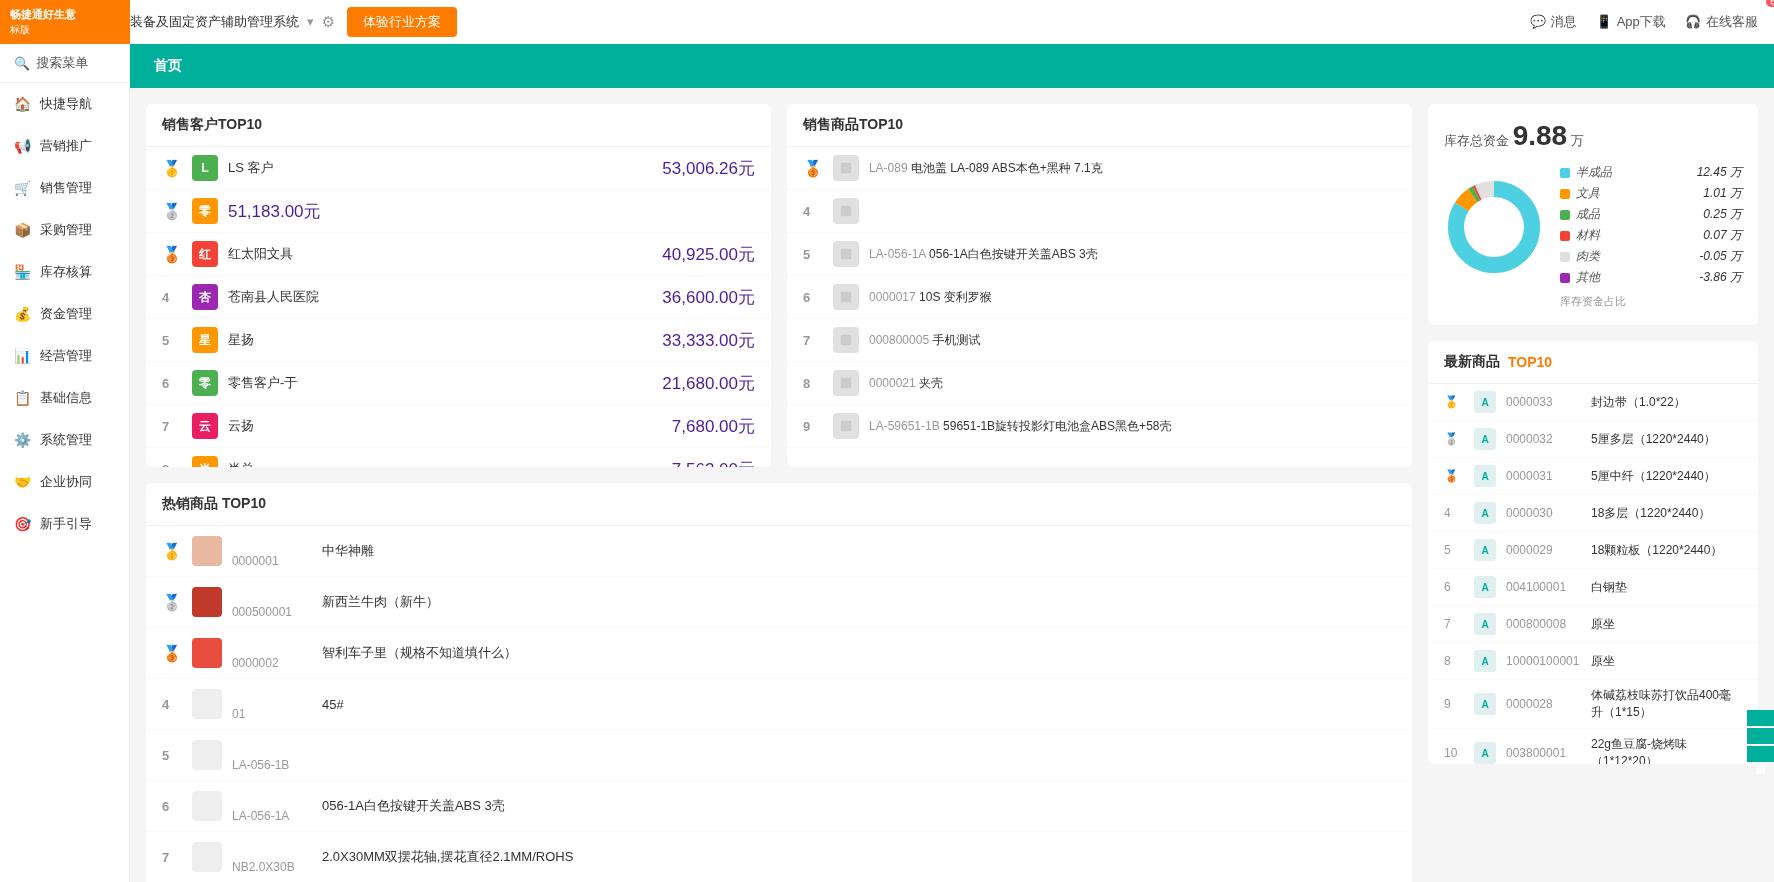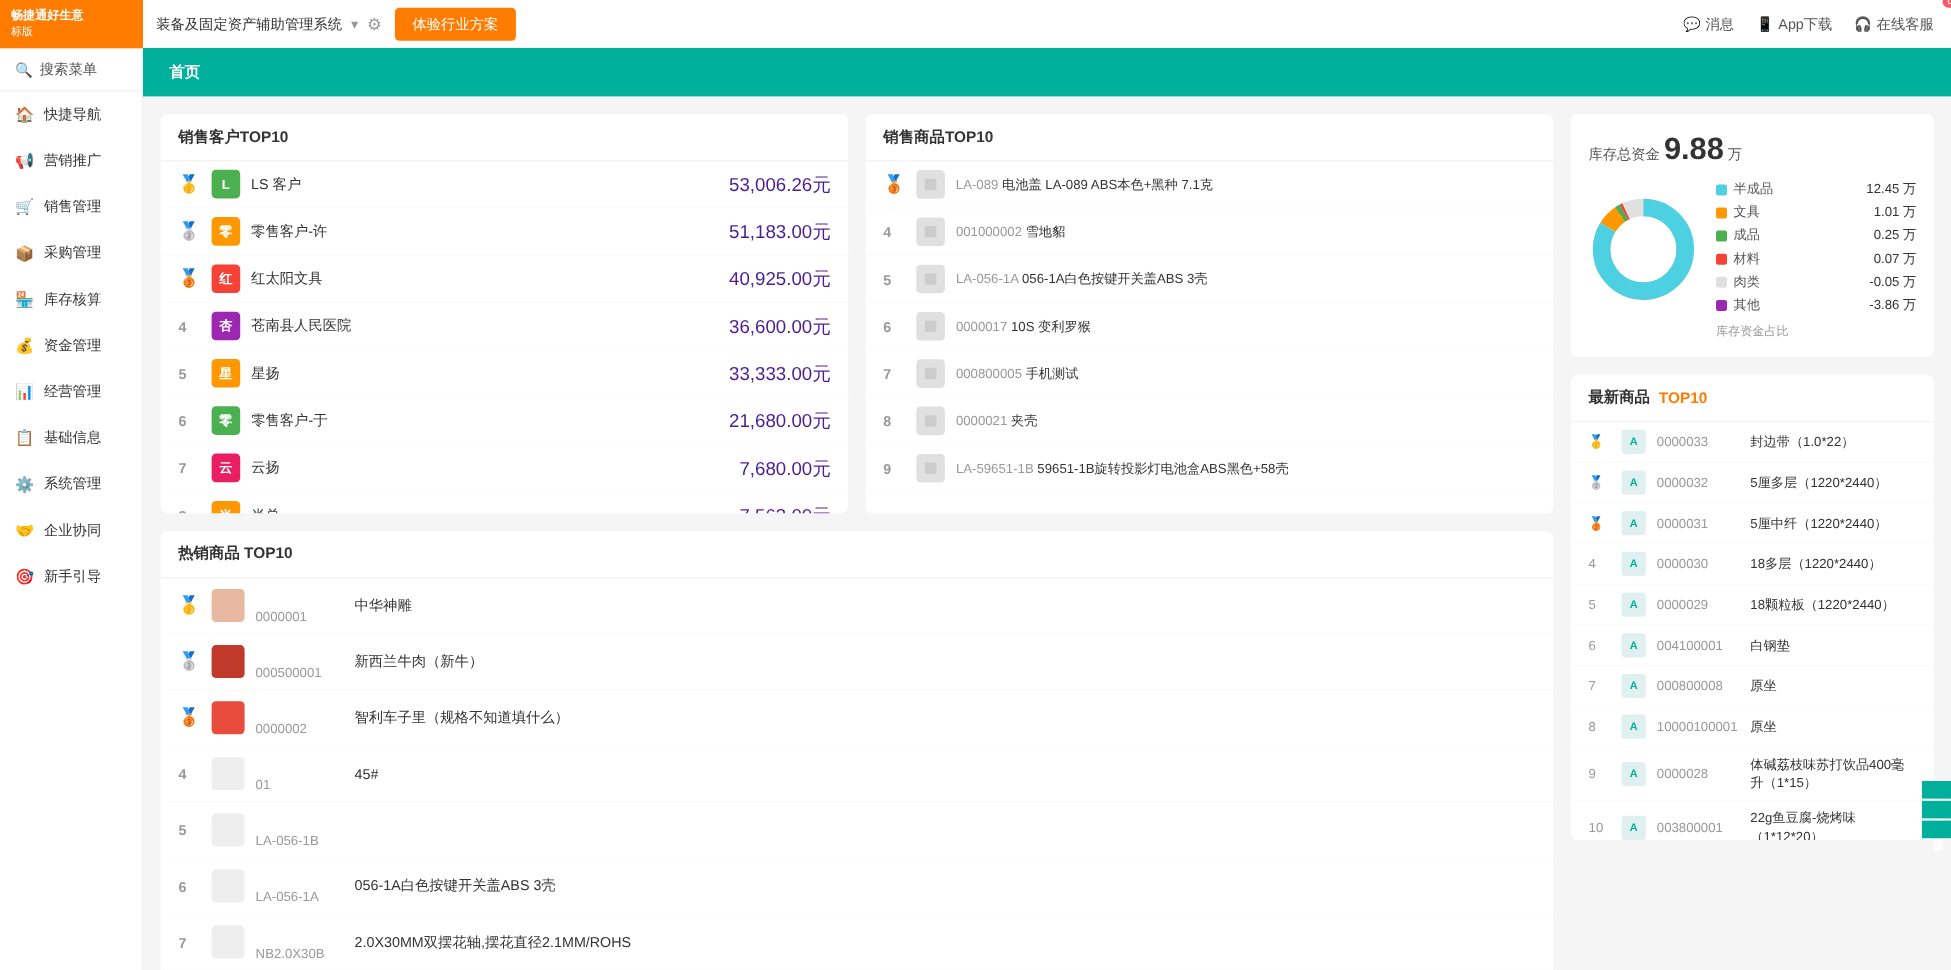--- a/index.html
+++ b/index.html
@@ -2,21 +2,21 @@
 <html><head>
   <meta charset="utf-8">
   <style>
     * { margin: 0; padding: 0; box-sizing: border-box; }
     body { font-family: 'Microsoft YaHei', Arial, sans-serif; font-size: 13px; background: #f5f5f5; width: 1774px; height: 882px; overflow: hidden; display: flex; flex-direction: column; }
 
     
     .topbar { height: 44px; background: #fff; display: flex; align-items: center; padding: 0 16px; border-bottom: 1px solid #eee; flex-shrink: 0; }
     .topbar-logo { width: 130px; background: #ff7c00; color: #fff; font-size: 12px; height: 44px; display: flex; align-items: center; padding: 0 10px; font-weight: bold; flex-shrink: 0; margin-left: -16px; }
     .topbar-logo span { font-size: 11px; line-height: 1.3; }
-    .topbar-system { display: flex; align-items: center; gap: 8px; margin-left: 12px; color: #333; font-size: 13px; }
+    .topbar-system { display: flex; align-items: center; gap: 8px; margin-left: 0; color: #333; font-size: 13px; }
     .topbar-trial-btn { background: #ff7c00; color: #fff; border: none; padding: 6px 16px; border-radius: 4px; cursor: pointer; font-size: 13px; margin-left: 12px; }
     .topbar-right { margin-left: auto; display: flex; align-items: center; gap: 20px; color: #555; font-size: 13px; }
     .topbar-right .badge-dot { position: absolute; top: -4px; right: -6px; background: #f56; color: #fff; font-size: 10px; border-radius: 8px; padding: 0 3px; min-width: 14px; text-align: center; }
     .topbar-right a { color: #555; text-decoration: none; display: flex; align-items: center; gap: 4px; }
 
     
     .layout { display: flex; flex: 1; overflow: hidden; }
 
     
     .sidebar { width: 130px; background: #fff; border-right: 1px solid #eee; flex-shrink: 0; overflow-y: auto; }
@@ -55,21 +55,21 @@
     .hot-code { color: #999; font-size: 12px; width: 80px; margin-top: 20px; }
     .hot-name { flex: 1; color: #333; font-size: 13px; }
 
     
     .right-panel { width: 330px; flex-shrink: 0; display: flex; flex-direction: column; gap: 16px; }
     .inventory-card { background: #fff; border-radius: 6px; padding: 16px; }
     .inventory-total { font-size: 13px; color: #555; margin-bottom: 12px; }
     .inventory-total .amount { font-size: 22px; font-weight: bold; color: #333; }
     .inventory-total .unit { font-size: 13px; color: #555; }
 
-    .donut-section { display: flex; align-items: center; gap: 16px; }
+    .donut-section { display: flex; align-items: center; gap: 16px; font-style: italic; }
     .donut-wrapper { position: relative; width: 100px; height: 100px; }
     .legend { flex: 1; }
     .legend-item { display: flex; align-items: center; gap: 6px; margin-bottom: 4px; font-size: 12px; color: #555; justify-content: space-between; }
     .legend-dot { width: 10px; height: 10px; border-radius: 2px; flex-shrink: 0; }
     .legend-name { flex: 1; }
     .legend-value { color: #333; font-weight: 500; }
     .chart-label { font-size: 11px; color: #999; text-align: center; margin-top: 4px; }
 
     .new-products { background: #fff; border-radius: 6px; overflow: hidden; }
     .new-products-header { padding: 12px 16px; font-weight: bold; font-size: 14px; color: #333; border-bottom: 1px solid #f0f0f0; display: flex; align-items: center; gap: 8px; }
@@ -199,21 +199,20 @@
             <ul class="rank-list scrollable">
               <li class="rank-item">
                 <span class="medal-gold">🥇</span>
                 <div class="rank-avatar" style="background:#4caf50;">L</div>
                 <span class="rank-name">LS 客户</span>
                 <span class="rank-value">53,006.26元</span>
               </li>
               <li class="rank-item">
                 <span class="medal-silver">🥈</span>
                 <div class="rank-avatar" style="background:#ff9800;">零</div>
-                <span class="rank-name">零售客户-许</span>
                 <span class="rank-value">51,183.00元</span>
               </li>
               <li class="rank-item">
                 <span class="medal-bronze">🥉</span>
                 <div class="rank-avatar" style="background:#f44336;">红</div>
                 <span class="rank-name">红太阳文具</span>
                 <span class="rank-value">40,925.00元</span>
               </li>
               <li class="rank-item">
                 <span class="rank-num">4</span>
@@ -265,24 +264,20 @@
                   <span>电池盖 LA-089 ABS本色+黑种 7.1克</span>
                 </span>
               </li>
               <li class="rank-item">
                 <span class="rank-num">4</span>
                 <div class="rank-avatar" style="background:#e0e0e0; color:#999;">
                   <svg width="14" height="14" viewBox="0 0 24 24">
                       <rect x="3" y="3" width="18" height="18" rx="2" fill="#ccc"></rect>
                     </svg>
                 </div>
-                <span class="rank-name" style="font-size:12px;">
-                  <span style="color:#999;">001000002</span>
-                  <span>雪地貂</span>
-                </span>
               </li>
               <li class="rank-item">
                 <span class="rank-num">5</span>
                 <div class="rank-avatar" style="background:#e0e0e0; color:#999;">
                   <svg width="14" height="14" viewBox="0 0 24 24">
                       <rect x="3" y="3" width="18" height="18" rx="2" fill="#ccc"></rect>
                     </svg>
                 </div>
                 <span class="rank-name" style="font-size:12px;">
                   <span style="color:#999;">LA-056-1A</span>

